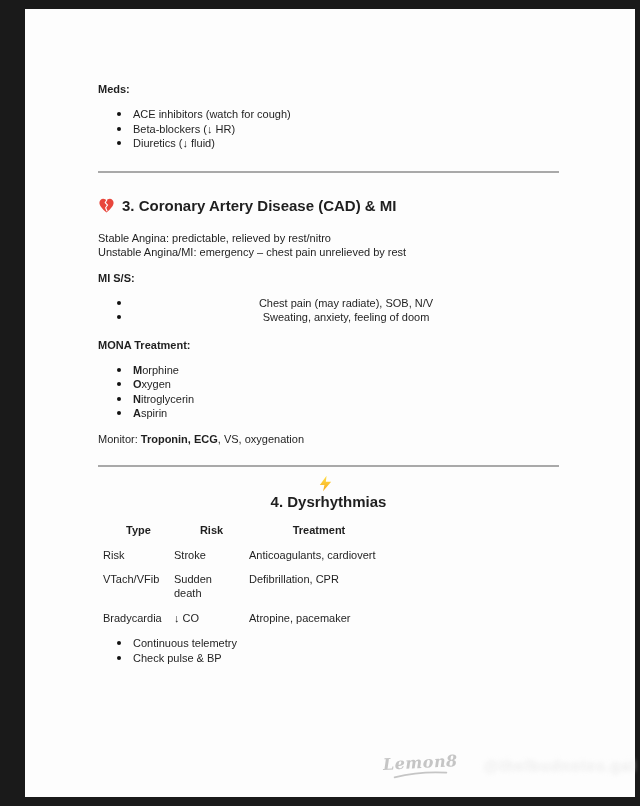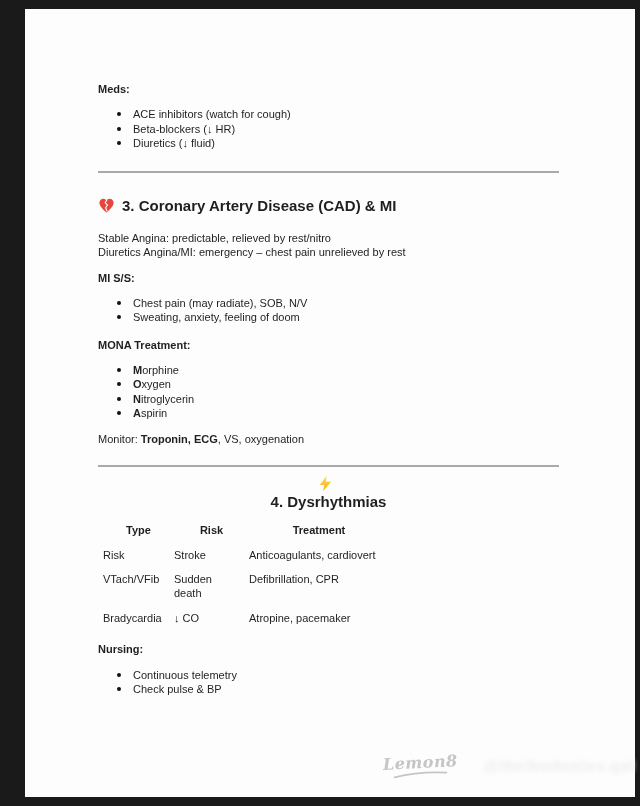--- a/index.html
+++ b/index.html
@@ -42,21 +42,21 @@
   .section-heading {
     display:flex; align-items:center;
     font-size:15px; font-weight:bold; line-height:20px;
     margin-top:23px;
   }
   .section-heading .emoji-icon { margin-right:7px; display:inline-flex; }
   .heading-2 { margin-top:8px;flex-direction:column; }
 
   .angina-block { margin-top:15px; }
   .mi-ss-label  { margin-top:12px; font-weight:bold; }
-  .ss-list      { margin-top:10px !important; }
+  .ss-list      { margin-top:10px !important;text-align:center; }
   .mona-label   { margin-top:13px; font-weight:bold; }
   .mona-list    { margin-top:11px !important; }
   .monitor-line { margin-top:11px; }
   .divider-2    { margin-top:19px; }
 
   .dys-table { margin-top:11px; padding-left:5px; }
   .t-row {
     display:grid;
     grid-template-columns:71px 75px 140px;
     margin-bottom:10px;
@@ -107,21 +107,21 @@
         <svg width="17" height="17" viewBox="0 0 24 23">
           <path d="M12 21.4C5.2 15.6 2 11.3 2 7.6 2 4.5 4.4 2 7.4 2 9.3 2 11 3 12 4.6 13 3 14.7 2 16.6 2 19.6 2 22 4.5 22 7.6 22 11.3 18.8 15.6 12 21.4Z" fill="#e8463c"></path>
           <polyline points="12.6,3.4 10.2,7.6 13.4,10.8 10.8,14.6 12.8,19.6" fill="none" stroke="#fdfdfd" stroke-width="1.6"></polyline>
         </svg>
       </span>
       <span>3. Coronary Artery Disease (CAD) &amp; MI</span>
     </div>
 
     <div class="angina-block">
       <div><span class="bold-label">Stable Angina:</span><span> predictable, relieved by rest/nitro</span></div>
-      <div><span class="bold-label">Diuretics Angina/MI:</span><span> emergency – chest pain unrelieved by rest</span></div>
+      <div><span class="bold-label">Unstable Angina/MI:</span><span> emergency – chest pain unrelieved by rest</span></div>
     </div>
 
     <div class="mi-ss-label">MI S/S:</div>
     <ul class="doc-list ss-list">
       <li>Chest pain (may radiate), SOB, N/V</li>
       <li>Sweating, anxiety, feeling of doom</li>
     </ul>
 
     <div class="mona-label">MONA Treatment:</div>
     <ul class="doc-list mona-list">
@@ -166,21 +166,20 @@
         <div class="t-cell cell-narrow">Sudden death</div>
         <div class="t-cell">Defibrillation, CPR</div>
       </div>
       <div class="t-row row-3">
         <div class="t-cell">Bradycardia</div>
         <div class="t-cell">↓ CO</div>
         <div class="t-cell">Atropine, pacemaker</div>
       </div>
     </div>
 
-    <div class="nursing-label">Nursing:</div>
     <ul class="doc-list">
       <li>Continuous telemetry</li>
       <li>Check pulse &amp; BP</li>
     </ul>
 
   </div>
 
   <div class="watermark">
     <div class="brand-wrap">
       <span class="brand-text">Lemon8</span>

